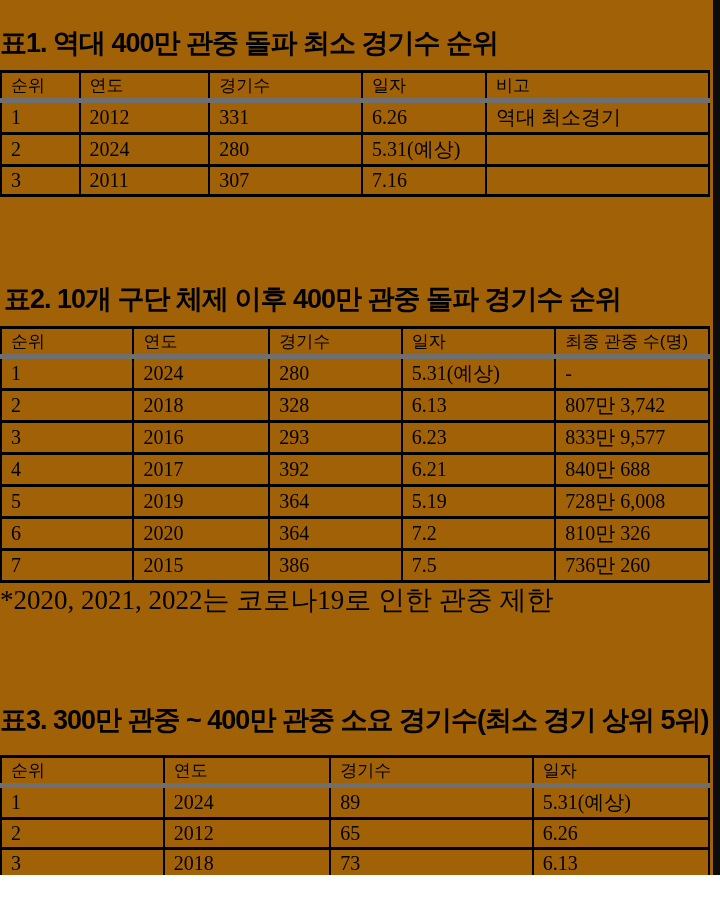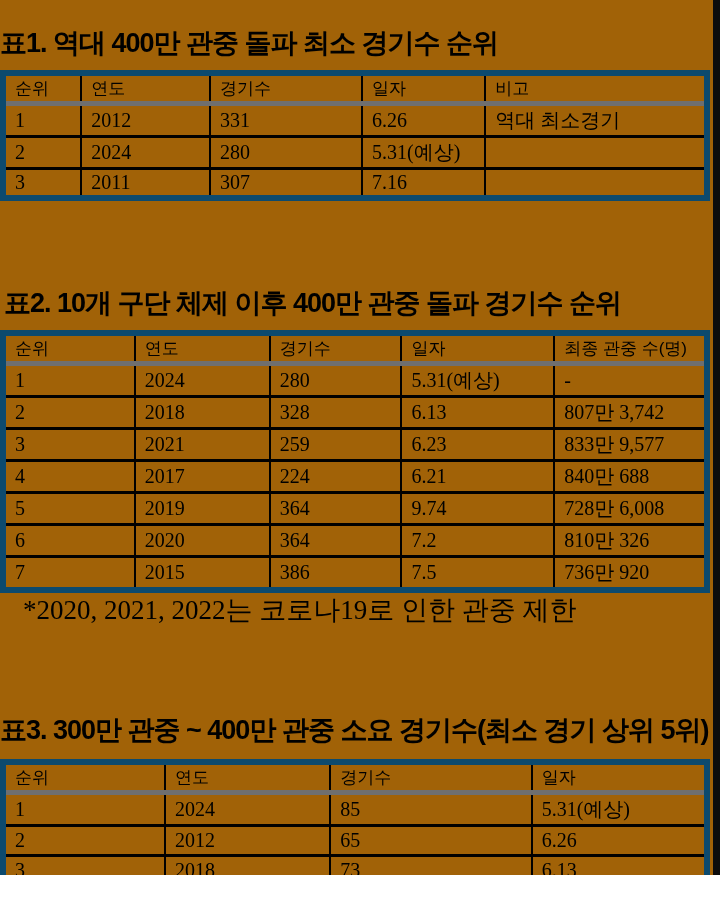--- a/index.html
+++ b/index.html
@@ -34,27 +34,27 @@
     font-weight: 700;
     font-size: 27px;
     line-height: 1.25;
     color: #000000;
     letter-spacing: -1px;
     margin: 0;
     white-space: nowrap;
   }
   #title-1 { margin: 27px 0 9px 0; }
   #title-2 { margin: 86px 0 9px 4px; }
-  #title-3 { margin: 88px 0 11px 0; }
+  #title-3 { margin: 88px 0 18px 0; }
 
   table.data-table {
     width: 710px;
     border-collapse: collapse;
     table-layout: fixed;
-    border: 6px solid #0c4a6e;
+    border: 1px solid #0c4a6e;
   }
   table.data-table th,
   table.data-table td {
     border-left: 2px solid #000000;
     border-right: 2px solid #000000;
     border-top: 3px solid #000000;
     border-bottom: 3px solid #000000;
     padding: 1px 9px;
     text-align: left;
     vertical-align: middle;
@@ -79,21 +79,20 @@
   .t3 tbody td { height: 30px; }
   tr.bold-row td { font-weight: 700; }
 
   .footnote {
     font-family: "Liberation Serif", "DejaVu Serif", serif;
     font-size: 27px;
     line-height: 1.15;
     color: #000000;
     margin: 2px 0 0 0;
     white-space: nowrap;
-    padding-left: 23px;
   }
 </style>
 </head>
 <body>
 
 <div class="page">
   <div class="content">
 
     <h2 class="tbl-title" id="title-1">표1. 역대 400만 관중 돌파 최소 경기수 순위</h2>
     <table class="data-table t1">
@@ -166,52 +165,52 @@
         </tr>
         <tr>
           <td>2</td>
           <td>2018</td>
           <td>328</td>
           <td>6.13</td>
           <td>807만 3,742</td>
         </tr>
         <tr>
           <td>3</td>
-          <td>2021</td>
-          <td>259</td>
+          <td>2016</td>
+          <td>293</td>
           <td>6.23</td>
           <td>833만 9,577</td>
         </tr>
         <tr>
           <td>4</td>
           <td>2017</td>
-          <td>224</td>
+          <td>392</td>
           <td>6.21</td>
           <td>840만 688</td>
         </tr>
         <tr>
           <td>5</td>
           <td>2019</td>
           <td>364</td>
-          <td>9.74</td>
+          <td>5.19</td>
           <td>728만 6,008</td>
         </tr>
         <tr>
           <td>6</td>
           <td>2020</td>
           <td>364</td>
           <td>7.2</td>
           <td>810만 326</td>
         </tr>
         <tr>
           <td>7</td>
           <td>2015</td>
           <td>386</td>
           <td>7.5</td>
-          <td>736만 920</td>
+          <td>736만 260</td>
         </tr>
       </tbody>
     </table>
     <p class="footnote">*2020, 2021, 2022는 코로나19로 인한 관중 제한</p>
 
     <h2 class="tbl-title" id="title-3">표3. 300만 관중 ~ 400만 관중 소요 경기수(최소 경기 상위 5위)</h2>
     <table class="data-table t3">
       <colgroup>
         <col style="width:23.0%">
           <col style="width:23.5%">
@@ -223,21 +222,21 @@
           <th>순위</th>
           <th>연도</th>
           <th>경기수</th>
           <th>일자</th>
         </tr>
       </thead>
       <tbody>
         <tr class="bold-row">
           <td>1</td>
           <td>2024</td>
-          <td>85</td>
+          <td>89</td>
           <td>5.31(예상)</td>
         </tr>
         <tr>
           <td>2</td>
           <td>2012</td>
           <td>65</td>
           <td>6.26</td>
         </tr>
         <tr>
           <td>3</td>

